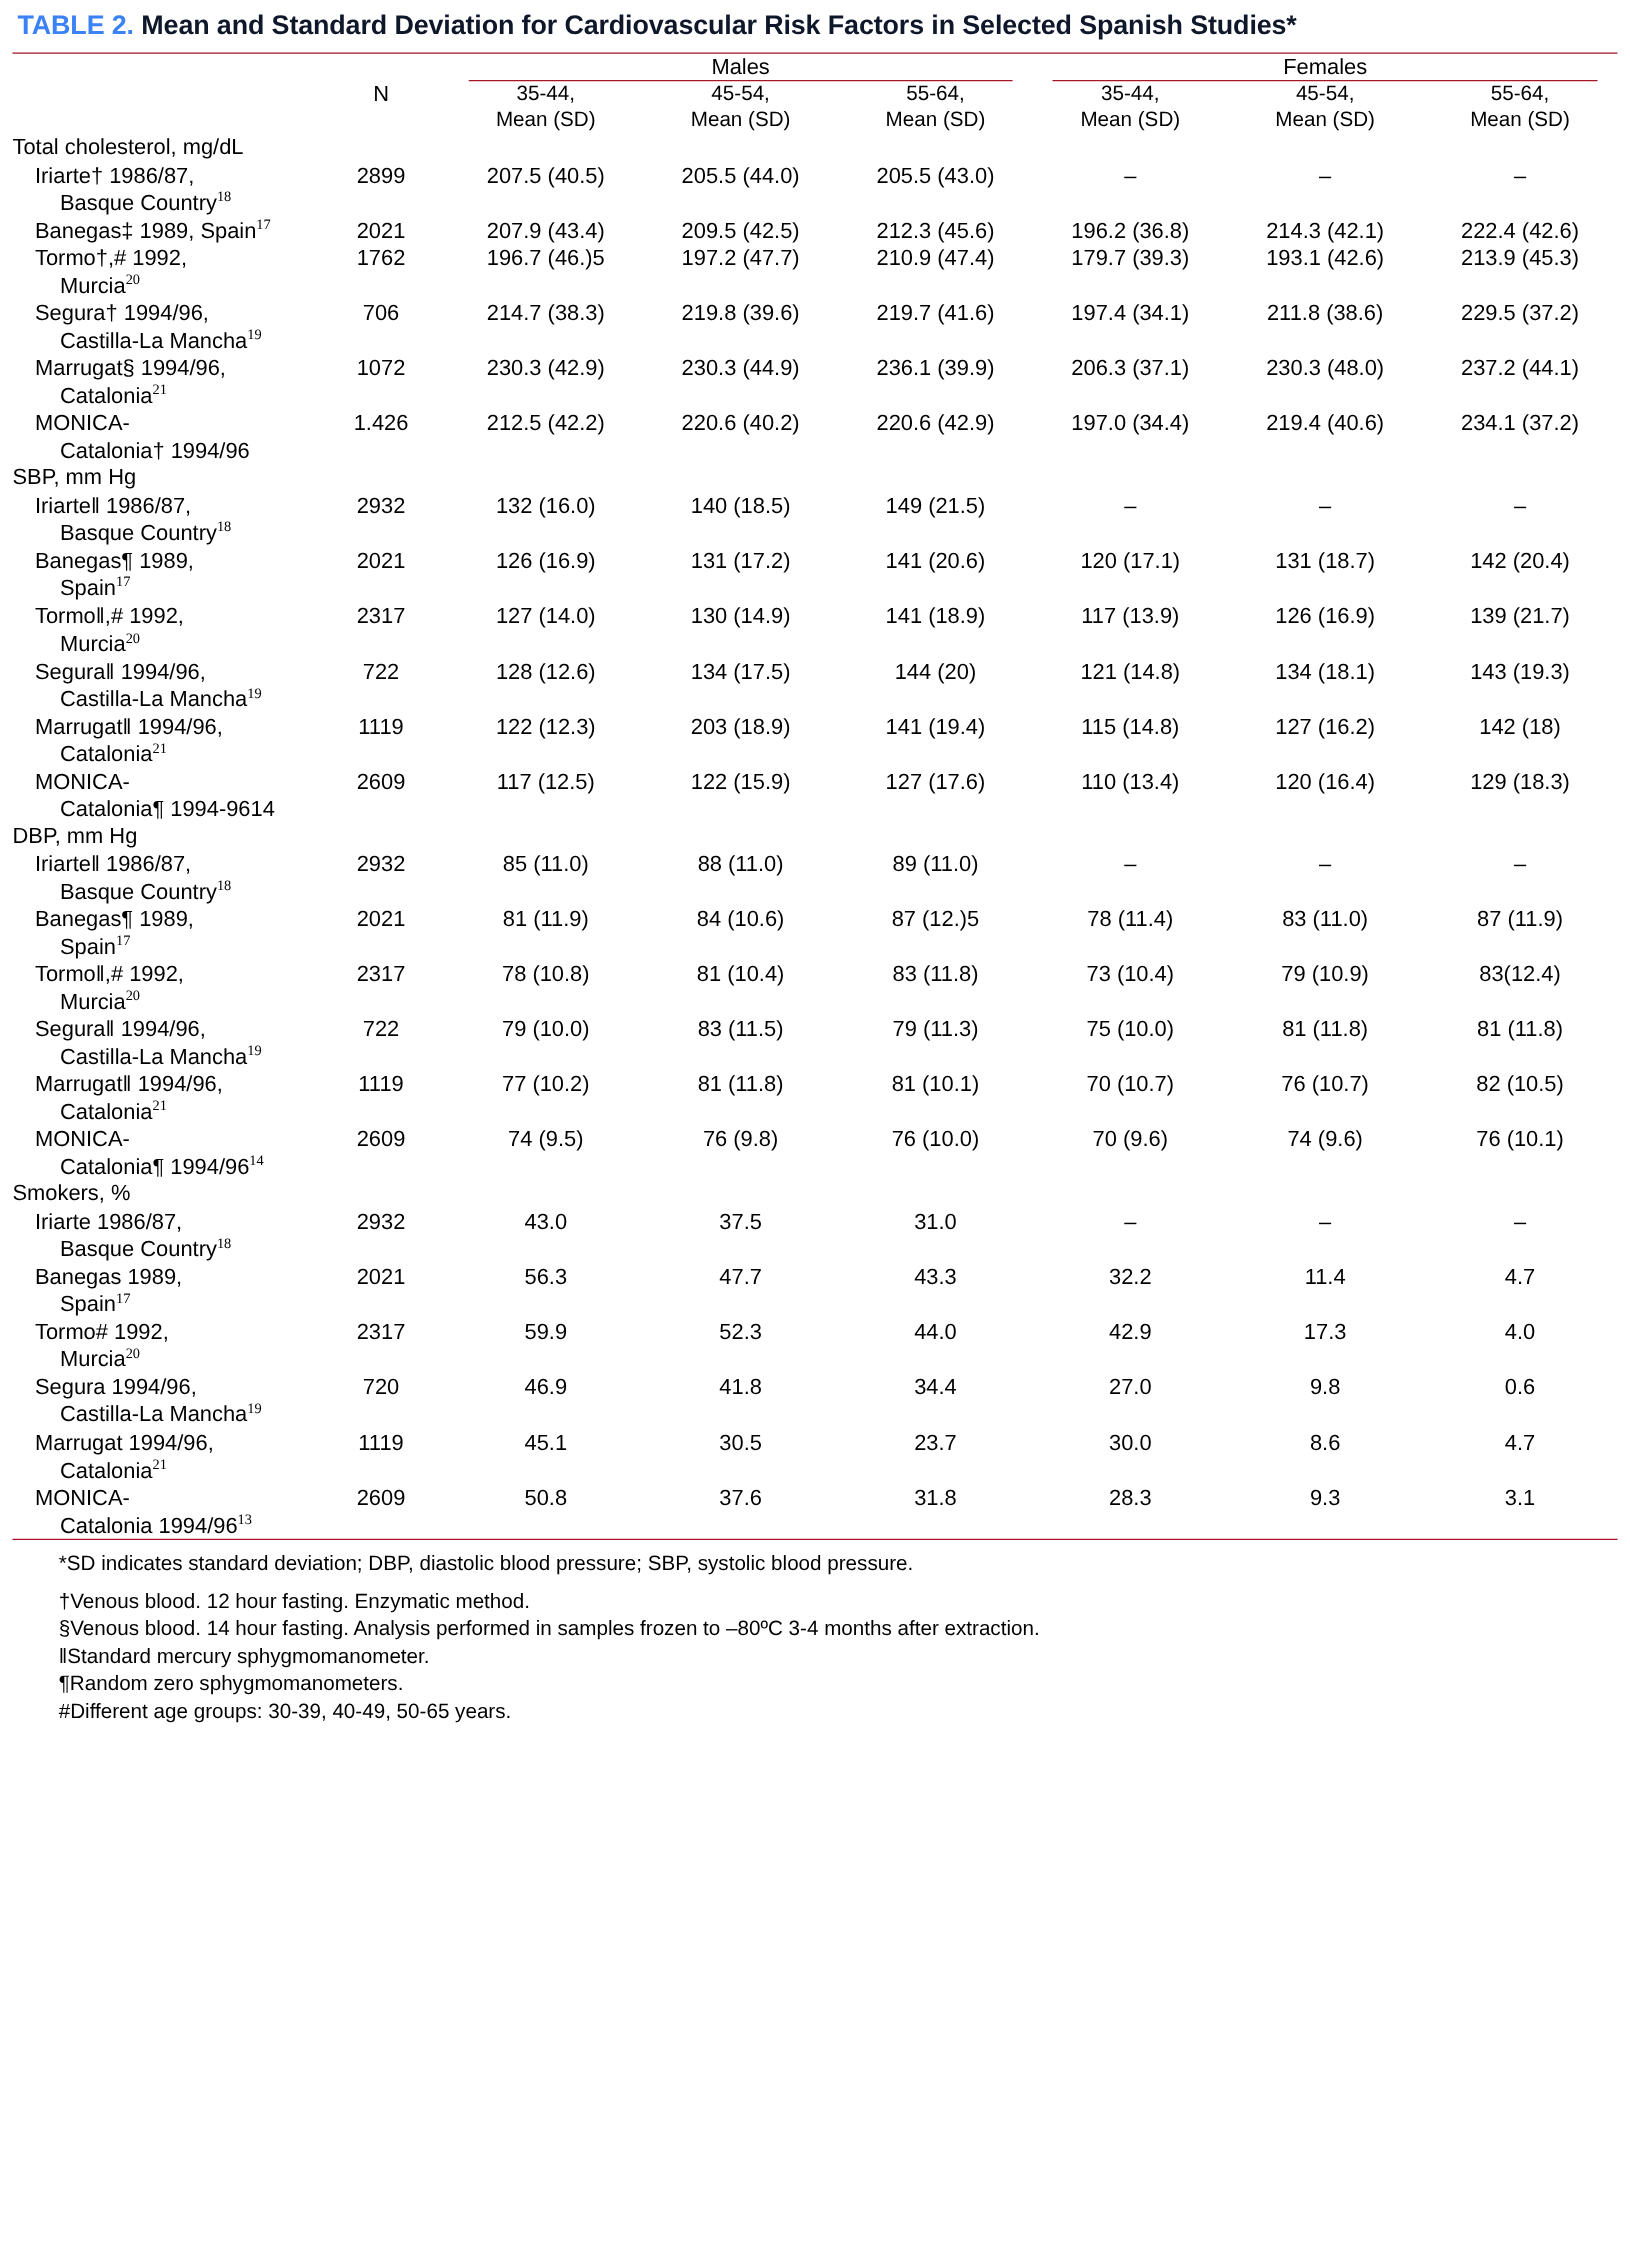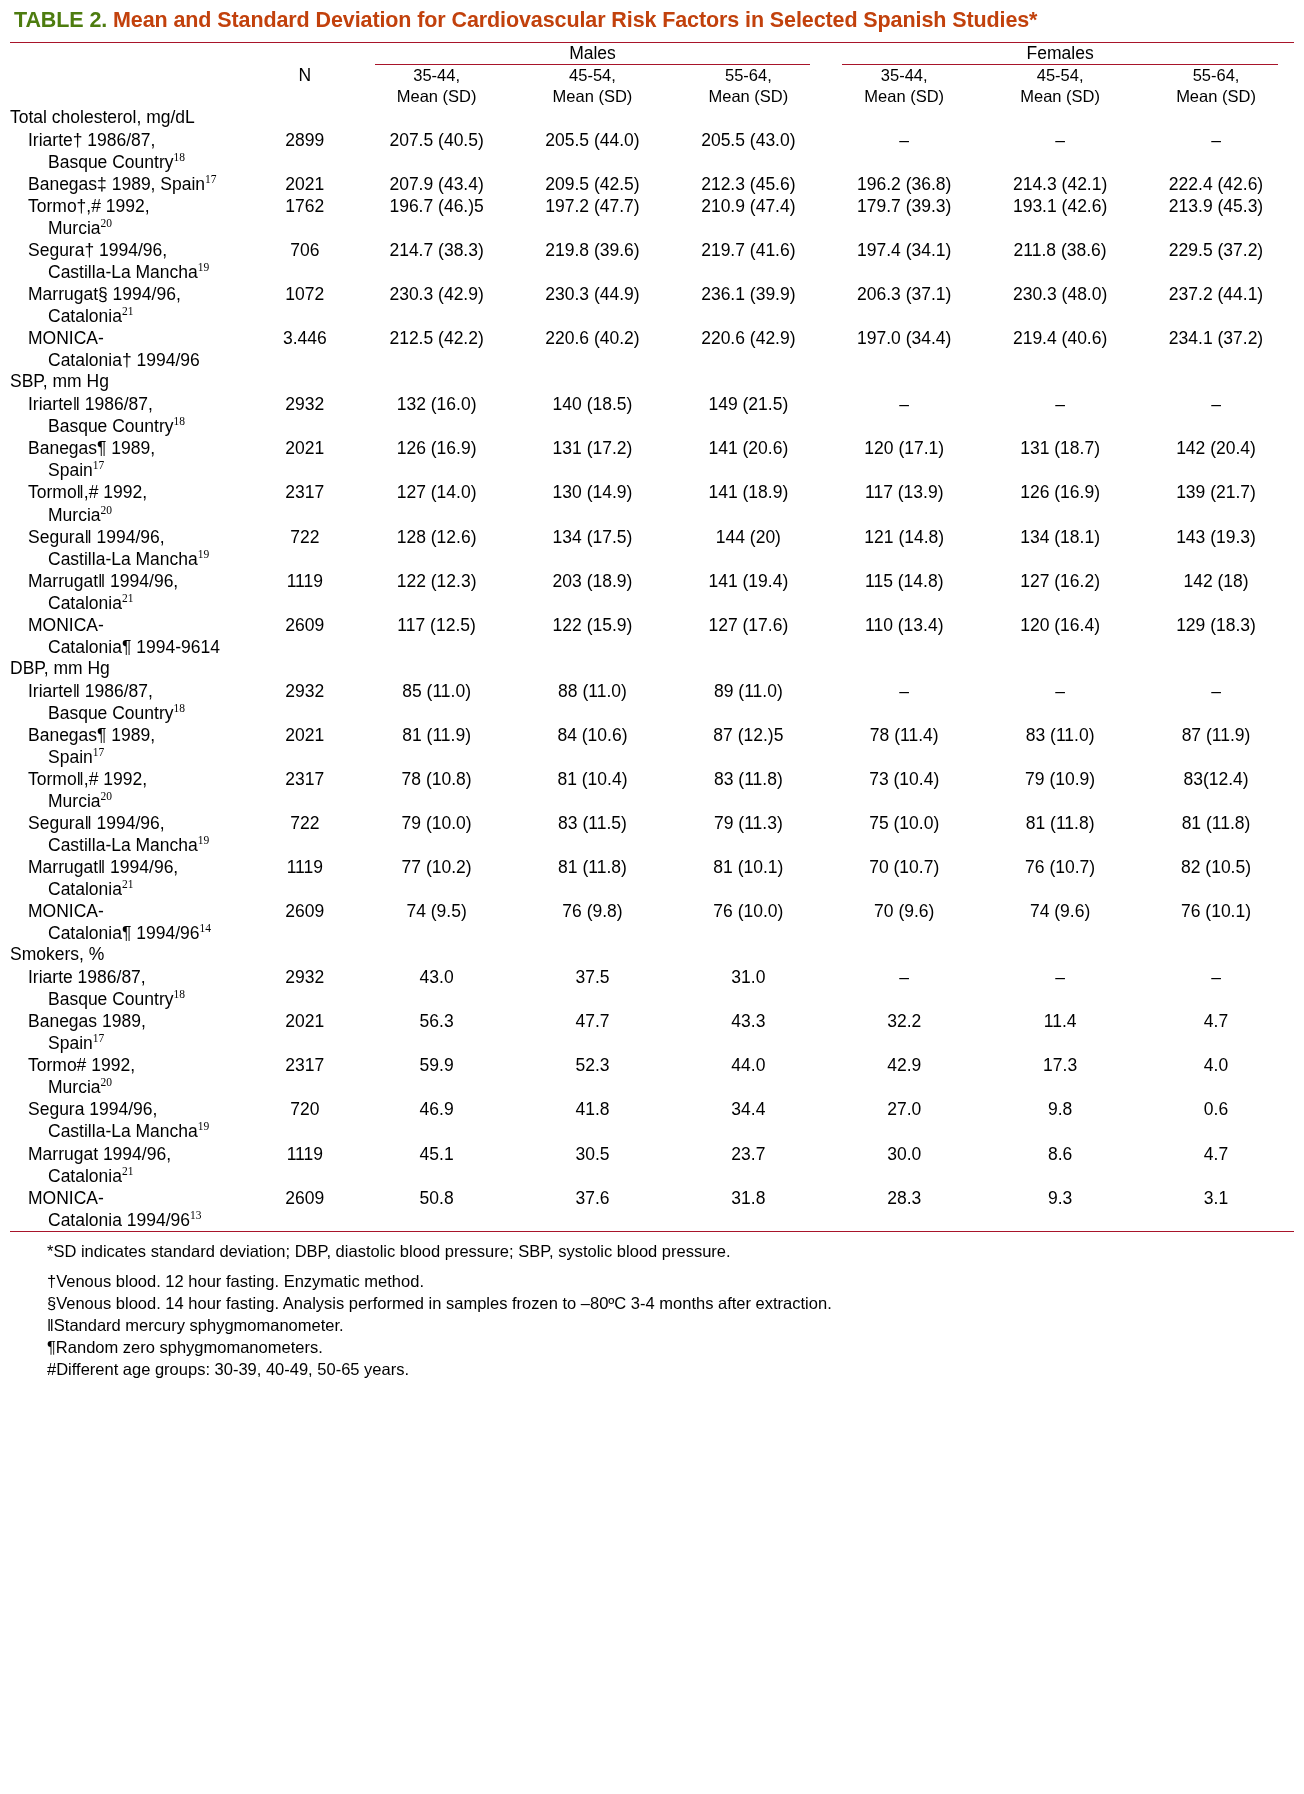--- a/index.html
+++ b/index.html
@@ -22,22 +22,22 @@
   }
 
   
   .title-block {
     padding: 8px 0 8px 4px;
     font-size: 21.5px;
     font-weight: bold;
     letter-spacing: -0.1px;
     line-height: 1.2;
   }
-  .title-label { color: #4d7c0f; }
-  .title-text  { color: #c2410c; }
+  .title-label { color: #3b82f6; }
+  .title-text  { color: #0f172a; }
 
   .rule-red {
     border: 0;
     border-top: 1.6px solid #a8142a;
     margin: 0;
     height: 0;
   }
   .rule-red.thin {
     border-top-width: 1.4px;
   }
@@ -243,21 +243,21 @@
           <td class="num">236.1 (39.9)</td>
           <td class="num">206.3 (37.1)</td>
           <td class="num">230.3 (48.0)</td>
           <td class="num">237.2 (44.1)</td>
         </tr>
         <tr>
           <td class="study-cell">
             <span class="study-l1">MONICA-</span>
             <span class="study-l2"><span>Catalonia† 1994/96</span></span>
           </td>
-          <td class="num">3.446</td>
+          <td class="num">1.426</td>
           <td class="num">212.5 (42.2)</td>
           <td class="num">220.6 (40.2)</td>
           <td class="num">220.6 (42.9)</td>
           <td class="num">197.0 (34.4)</td>
           <td class="num">219.4 (40.6)</td>
           <td class="num">234.1 (37.2)</td>
         </tr>
         <tr class="sec-head">
           <td colspan="8">SBP, mm Hg</td>
         </tr>

